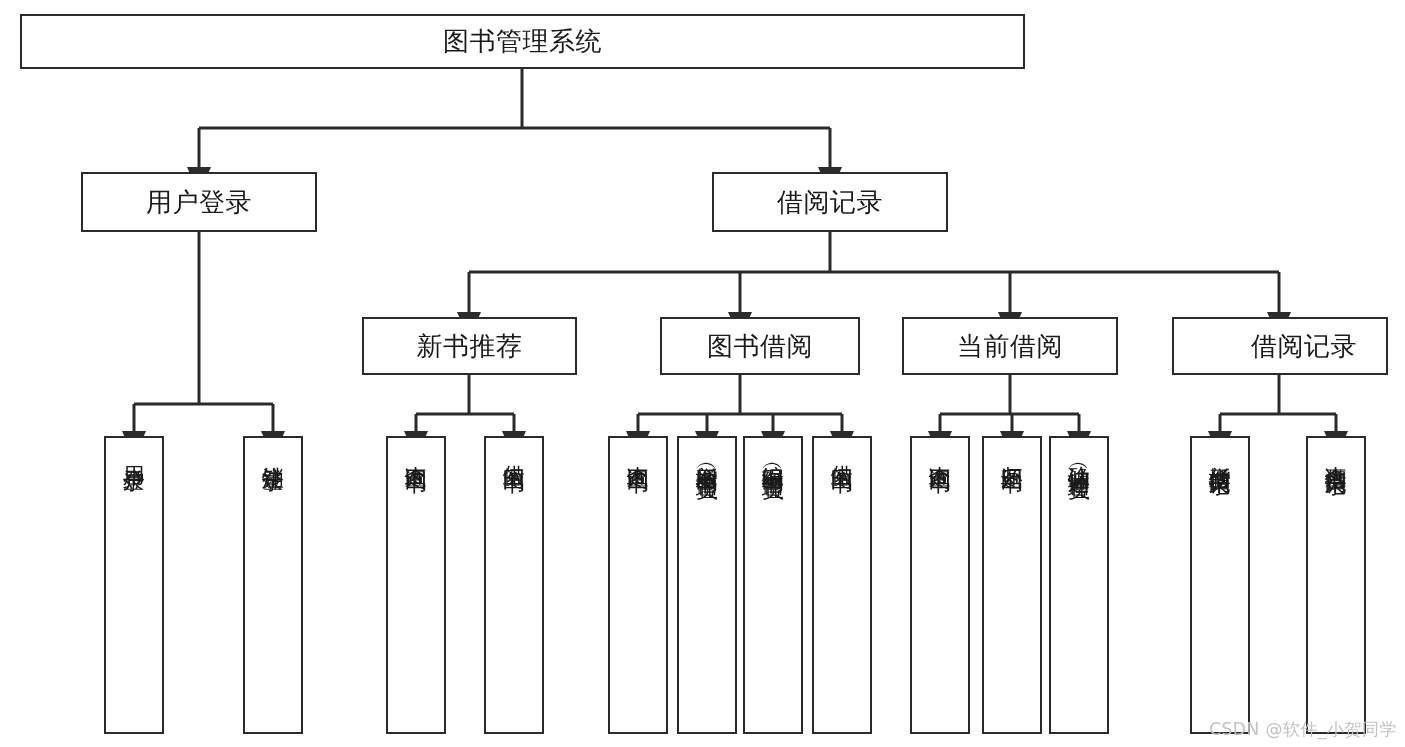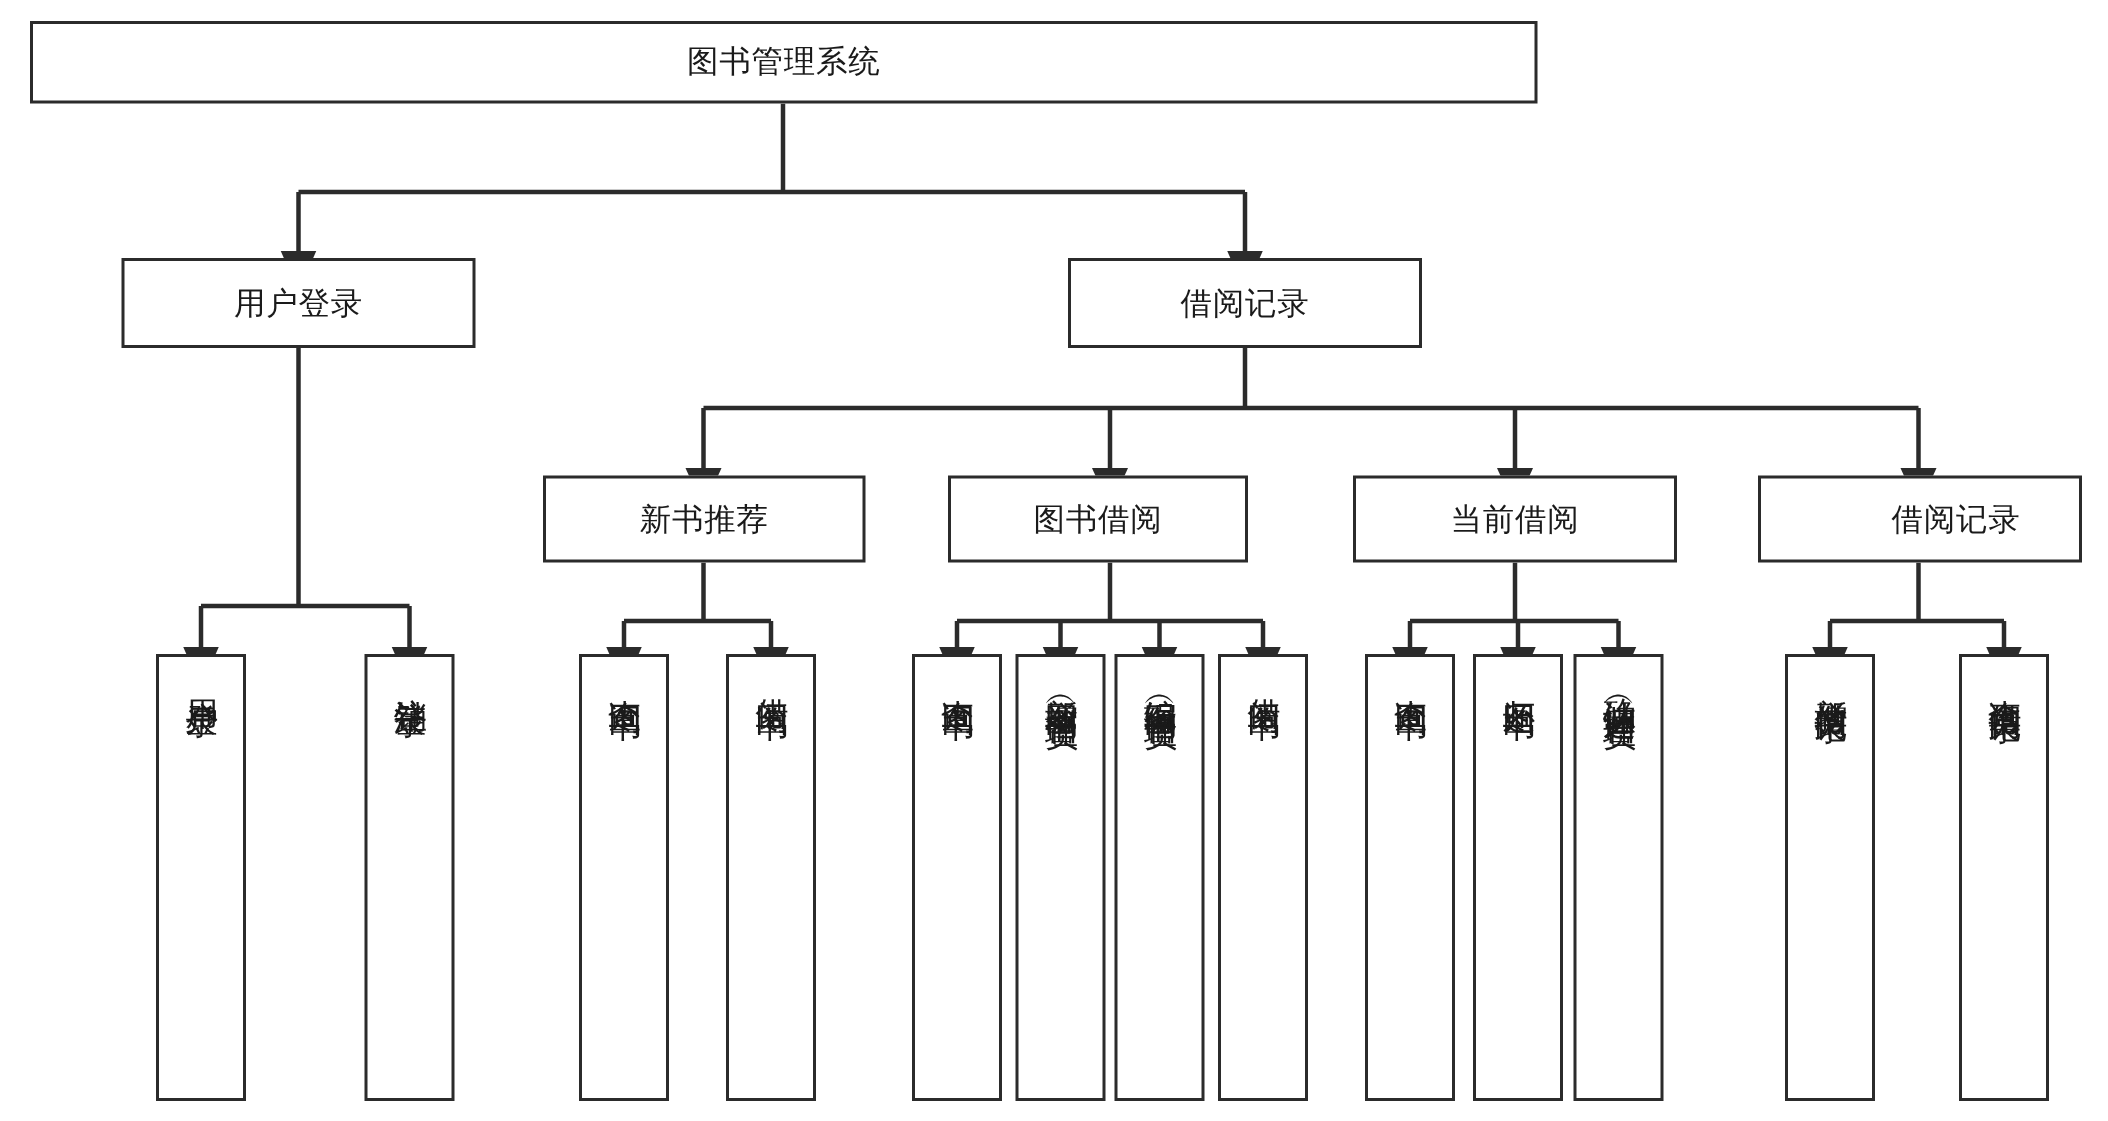--- a/index.html
+++ b/index.html
@@ -28,21 +28,21 @@
     position: absolute;
     box-sizing: border-box;
     background: #ffffff;
     border: 2px solid #2b2b2b;
     display: flex;
     align-items: center;
     justify-content: center;
     overflow: hidden;
   }
   .node-label {
-    font-size: 21px;
+    font-size: 26px;
     line-height: 1.25;
     color: #1a1a1a;
     letter-spacing: 0.5px;
     white-space: nowrap;
   }
   .node-box.vertical {
     align-items: flex-start;
     justify-content: center;
     padding-top: 10px;
   }
@@ -120,21 +120,21 @@
       </div>
       <div class="node-box" style="left: 81px; top: 172px; width: 236px; height: 60px;">
         <span class="node-label">用户登录</span>
       </div>
       <div class="node-box" style="left: 712px; top: 172px; width: 236px; height: 60px;">
         <span class="node-label">借阅记录</span>
       </div>
       <div class="node-box" style="left: 362px; top: 317px; width: 215px; height: 58px;">
         <span class="node-label">新书推荐</span>
       </div>
-      <div class="node-box" style="left: 632px; top: 317px; width: 200px; height: 58px; align-items: center;">
+      <div class="node-box" style="left: 660px; top: 317px; width: 200px; height: 58px; align-items: center;">
         <span class="node-label">图书借阅</span>
       </div>
       <div class="node-box" style="left: 902px; top: 317px; width: 216px; height: 58px;">
         <span class="node-label">当前借阅</span>
       </div>
       <div class="node-box" style="left: 1172px; top: 317px; width: 216px; height: 58px; padding-left: 48px;">
         <span class="node-label">借阅记录</span>
       </div>
       <div class="node-box vertical" style="left: 104px; top: 436px; width: 60px; height: 298px;">
         <span class="node-label">用户登录</span>
@@ -170,14 +170,15 @@
         <span class="node-label">确认归还（管理员）</span>
       </div>
       <div class="node-box vertical" style="left: 1190px; top: 436px; width: 60px; height: 298px;">
         <span class="node-label">新增借阅记录</span>
       </div>
       <div class="node-box vertical" style="left: 1306px; top: 436px; width: 60px; height: 298px;">
         <span class="node-label">查询借阅记录</span>
       </div>
     </div>
 
+  <div id="watermark">CSDN @软件_小贺同学</div>
 
 </div>
 
 </body></html>

